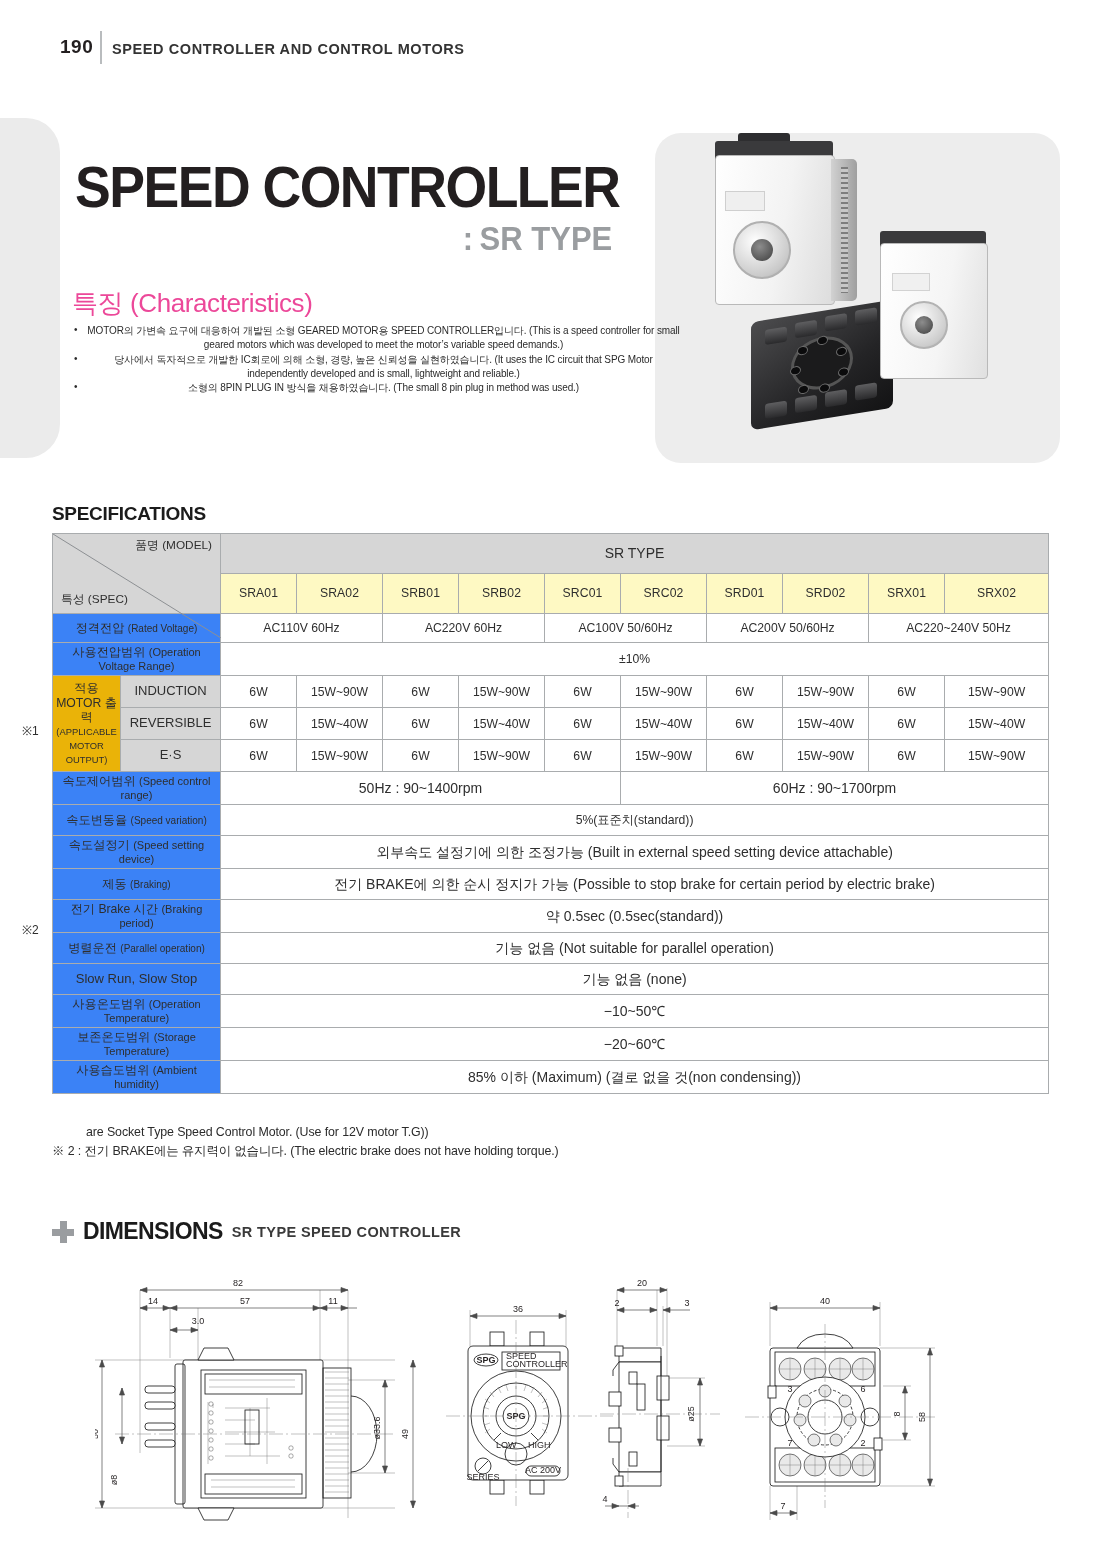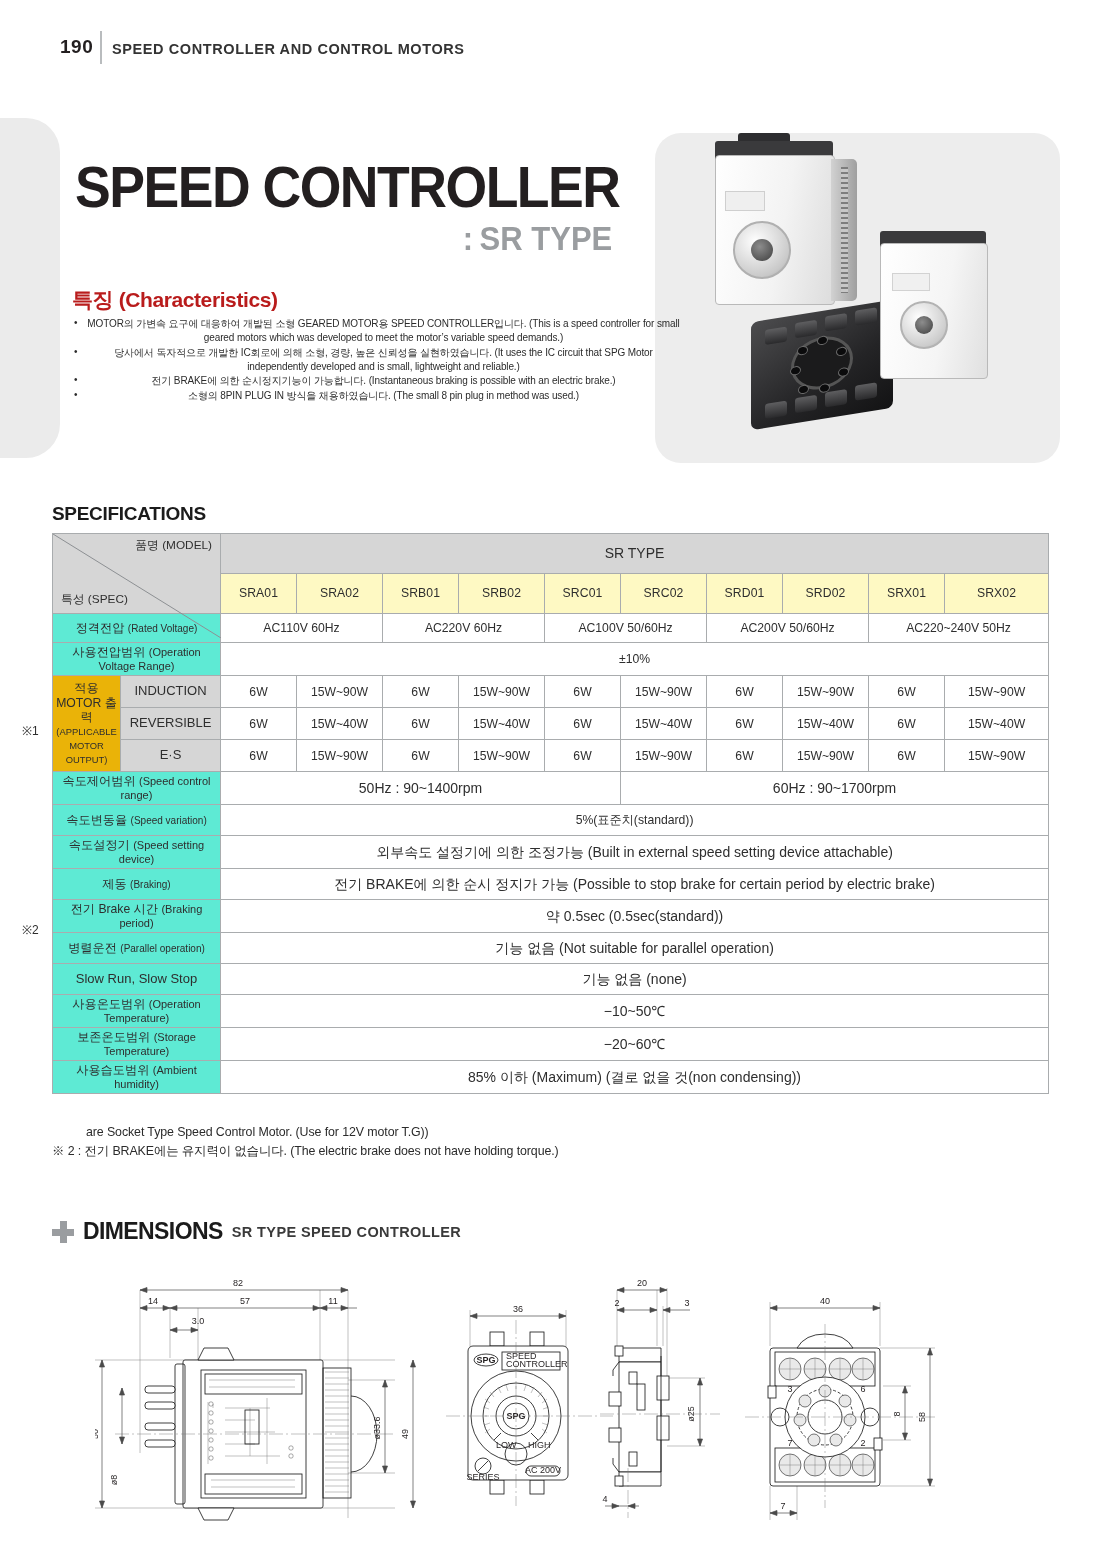--- a/index.html
+++ b/index.html
@@ -49,22 +49,22 @@
   .hero-sub {
     text-align:right; margin-top:4px; padding-right:88px;
     font-size:33px; font-weight:bold; color:#9a9da0; letter-spacing:0px;
     transform:scaleX(0.94); transform-origin:right center;
   }
   .hero-sub .colon { color:#9a9da0; margin-right:7px; }
 
   
   .char-block { position:absolute; left:72px; top:286px; width:610px; }
   .char-head {
-    font-size:21px; font-weight:bold; letter-spacing:-0.4px;
-    margin-bottom:3px; color:#b91c1c;
+    font-size:26px; font-weight:normal; letter-spacing:-0.4px;
+    margin-bottom:3px; color:#ec4899;
   }
   .char-list { list-style:none; margin:0; padding:0; }
   .char-list li {
     position:relative; padding-left:13px;
     font-size:10px; line-height:14px; color:#2b2b2b;
     margin-bottom:0.5px; letter-spacing:-0.12px;text-align:center;
   }
   .char-list li::before {
     content:"\2022"; position:absolute; left:2px; top:-1px; font-size:10px; color:#2b2b2b;
   }
@@ -143,21 +143,21 @@
   table.spec td {
     border:1px solid #a9acae;
     font-size:12.2px;
     text-align:center;
     color:#2e2e2e;
     padding:2px 3px;
     line-height:1.15;
   }
   td.hd { background:#d6d6d6; font-weight:normal; }
   td.hd-sub { background:#d6d6d6; }
-  td.lbl { background:#5eead4; text-align:center; font-size:11.6px; padding:3px 5px; }
+  td.lbl { background:#3b82f6; text-align:center; font-size:11.6px; padding:3px 5px; }
   td.lbl .en { font-size:10px; }
   td.lbl .en-sm { font-size:11px; }
   td.val { background:#ffffff; font-size:13px; color:#333; }
   td.model { background:#fef9c3; font-size:14px; letter-spacing:0.1px; color:#2b2b2b; }
   td.w { font-size:12.4px; }
   .corner {
     position:relative; background:#d6d6d6; height:52px; padding:0 !important;
   }
   .corner svg { position:absolute; left:0; top:0; }
   .corner .t1 { position:absolute; right:8px; top:5px; font-size:11.8px; }
@@ -235,21 +235,20 @@
   <div class="ctrl-body unit-b"></div>
   <div class="unit-b-lbl"></div>
   <div class="unit-b-dial"></div>
 </div>
 
 <div class="char-block">
   <div class="char-head">특징 (Characteristics)</div>
   <ul class="char-list">
     <li>MOTOR의 가변속 요구에 대응하여 개발된 소형 GEARED MOTOR용 SPEED CONTROLLER입니다. (This is a speed controller for small geared motors which was developed to meet the motor’s variable speed demands.)</li>
     <li>당사에서 독자적으로 개발한 IC회로에 의해 소형, 경량, 높은 신뢰성을 실현하였습니다. (It uses the IC circuit that SPG Motor independently developed and is small, lightweight and reliable.)</li>
-    <li>전기 BRAKE에 의한 순시정지기능이 가능합니다. (Instantaneous braking is possible with an electric brake.)</li>
     <li>소형의 8PIN PLUG IN 방식을 채용하였습니다. (The small 8 pin plug in method was used.)</li>
   </ul>
 </div>
 
 <div class="sec-title" id="spec-title">SPECIFICATIONS</div>
 
 <div class="note-mark" style="left:22px; top:722px;">※1</div>
 <div class="note-mark" style="left:22px; top:921px;">※2</div>
 
 <div class="spec-wrap">

